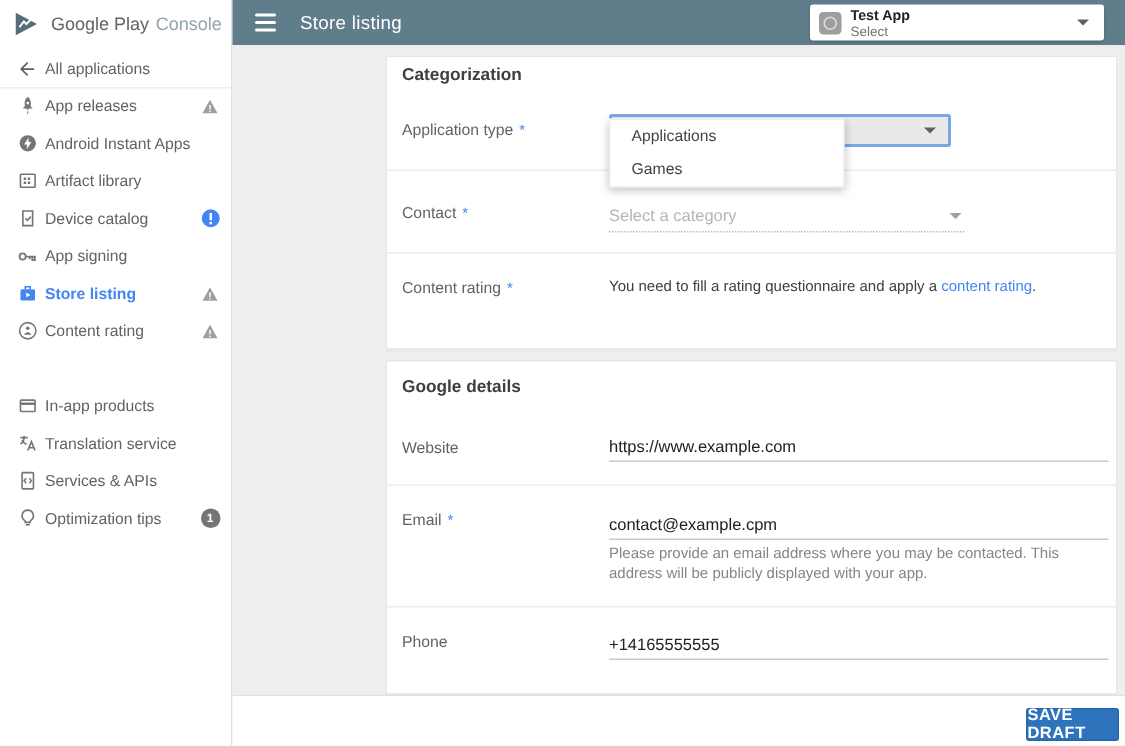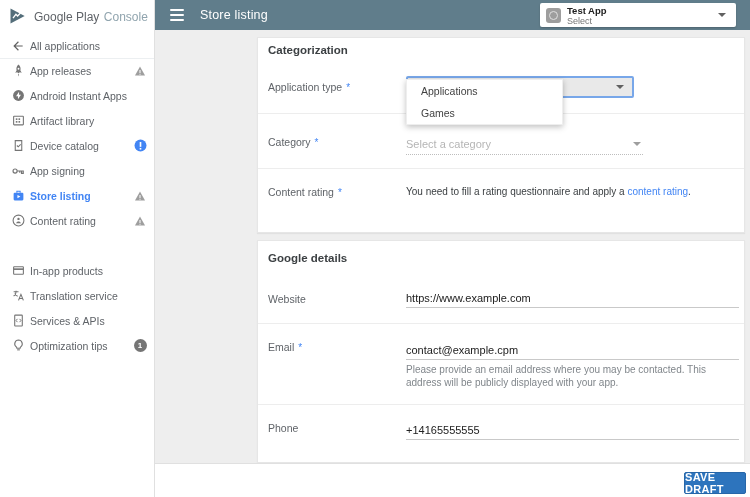--- a/index.html
+++ b/index.html
@@ -280,21 +280,21 @@
     <div id="apptype-select">
       <span class="caret"></span>
     </div>
     <div id="apptype-menu">
       <div class="menu-option">Applications</div>
       <div class="menu-option">Games</div>
     </div>
     <div class="divider" style="top:75px"></div>
 
     <div class="field-label" style="top:98px">
-      <span>Category</span><span class="req">*</span>
+      <span>Contact</span><span class="req">*</span>
     </div>
     <div id="category-select">
       <span class="placeholder">Select a category</span>
       <span class="caret"></span>
     </div>
     <div class="divider" style="top:130px"></div>
 
     <div class="field-label" style="top:148px">
       <span>Content rating</span><span class="req">*</span>
     </div>

